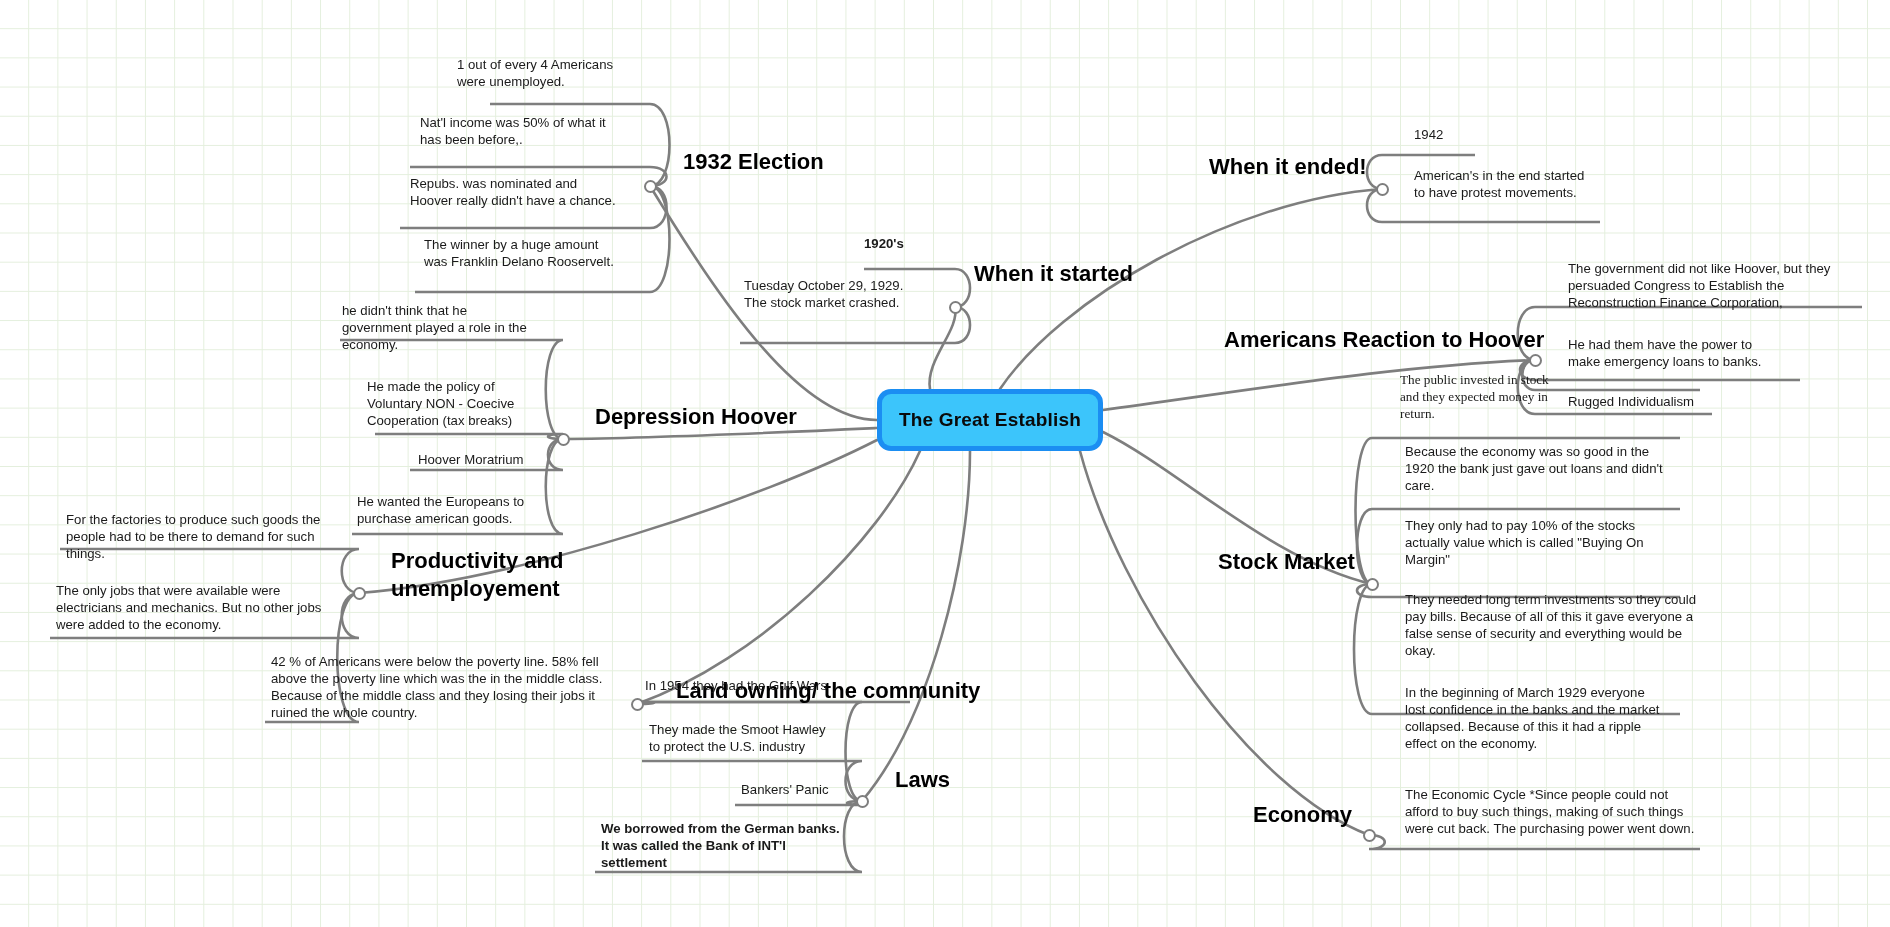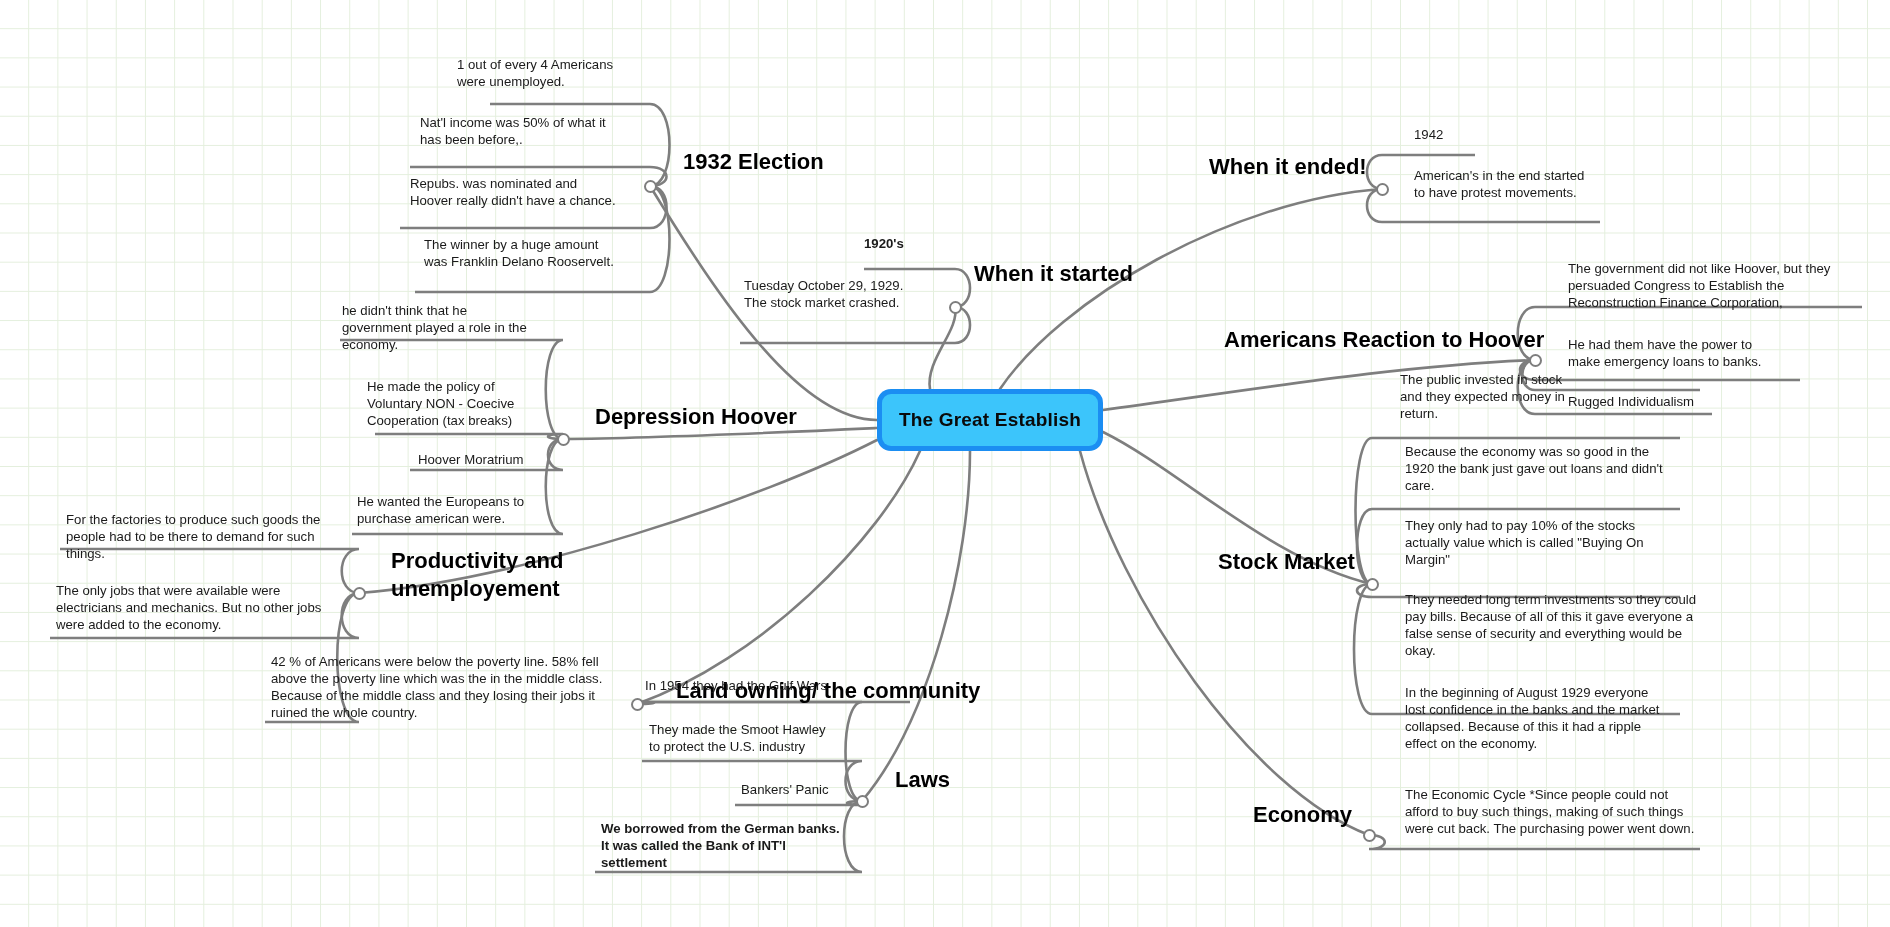--- a/index.html
+++ b/index.html
@@ -145,50 +145,50 @@
     <div class="leaf" style="left: 744px; top: 278px; width: 190px;">Tuesday October 29, 1929.
 The stock market crashed.</div>
     <div class="leaf" style="left: 1414px; top: 127px; width: 70px;">1942</div>
     <div class="leaf" style="left: 1414px; top: 168px; width: 200px;">American's in the end started
 to  have protest movements.</div>
     <div class="leaf" style="left: 1568px; top: 261px; width: 290px;">The government did not like Hoover, but they
 persuaded Congress to Establish the
 Reconstruction Finance Corporation,</div>
     <div class="leaf" style="left: 1568px; top: 337px; width: 210px;">He had them have the power to
 make emergency loans to banks.</div>
-    <div class="leaf" style="left: 1400px; top: 372px; width: 190px;">The public invested in stock
+    <div class="leaf" style="left: 1400px; top: 372px; width: 190px; font-family: Liberation Serif, serif;">The public invested in stock
 and they expected money in
 return.</div>
     <div class="leaf" style="left: 1568px; top: 394px; width: 180px;">Rugged Individualism</div>
     <div class="leaf" style="left: 1405px; top: 444px; width: 300px;">Because the economy was so good in the
 1920 the bank just gave out loans and didn't
 care.</div>
     <div class="leaf" style="left: 1405px; top: 518px; width: 300px;">They only had to pay 10% of the stocks
 actually value which is called "Buying On
 Margin"</div>
     <div class="leaf" style="left: 1405px; top: 592px; width: 310px;">They needed long term investments so they could
 pay bills. Because of all of this it gave everyone a
 false sense of security and everything would be
 okay.</div>
-    <div class="leaf" style="left: 1405px; top: 685px; width: 300px;">In the beginning of August 1929 everyone
+    <div class="leaf" style="left: 1405px; top: 685px; width: 300px;">In the beginning of March 1929 everyone
 lost confidence in the banks and the market
 collapsed. Because of this it had a ripple
 effect on the economy.</div>
     <div class="leaf" style="left: 1405px; top: 787px; width: 310px;">The Economic Cycle *Since people could not
 afford to buy such things, making of such things
 were cut back. The purchasing power went down.</div>
     <div class="leaf" style="left: 342px; top: 303px; width: 205px;">he didn't think that he
 government played a role in the
 economy.</div>
     <div class="leaf" style="left: 367px; top: 379px; width: 190px;">He made the policy of
 Voluntary NON - Coecive
 Cooperation (tax breaks)</div>
     <div class="leaf" style="left: 418px; top: 452px; width: 160px;">Hoover Moratrium</div>
     <div class="leaf" style="left: 357px; top: 494px; width: 195px;">He wanted the Europeans to
-purchase american were.</div>
+purchase american goods.</div>
     <div class="leaf" style="left: 66px; top: 512px; width: 300px;">For the factories to produce such goods the
 people had to be there to demand for such
 things.</div>
     <div class="leaf" style="left: 56px; top: 583px; width: 300px;">The only jobs that were available were
 electricians and mechanics. But no other jobs
 were added to the economy.</div>
     <div class="leaf" style="left: 271px; top: 654px; width: 360px;">42 % of Americans were below the poverty line. 58% fell
 above the poverty line which was the in the middle class.
 Because of the middle class and they losing their jobs it
 ruined the whole country.</div>

